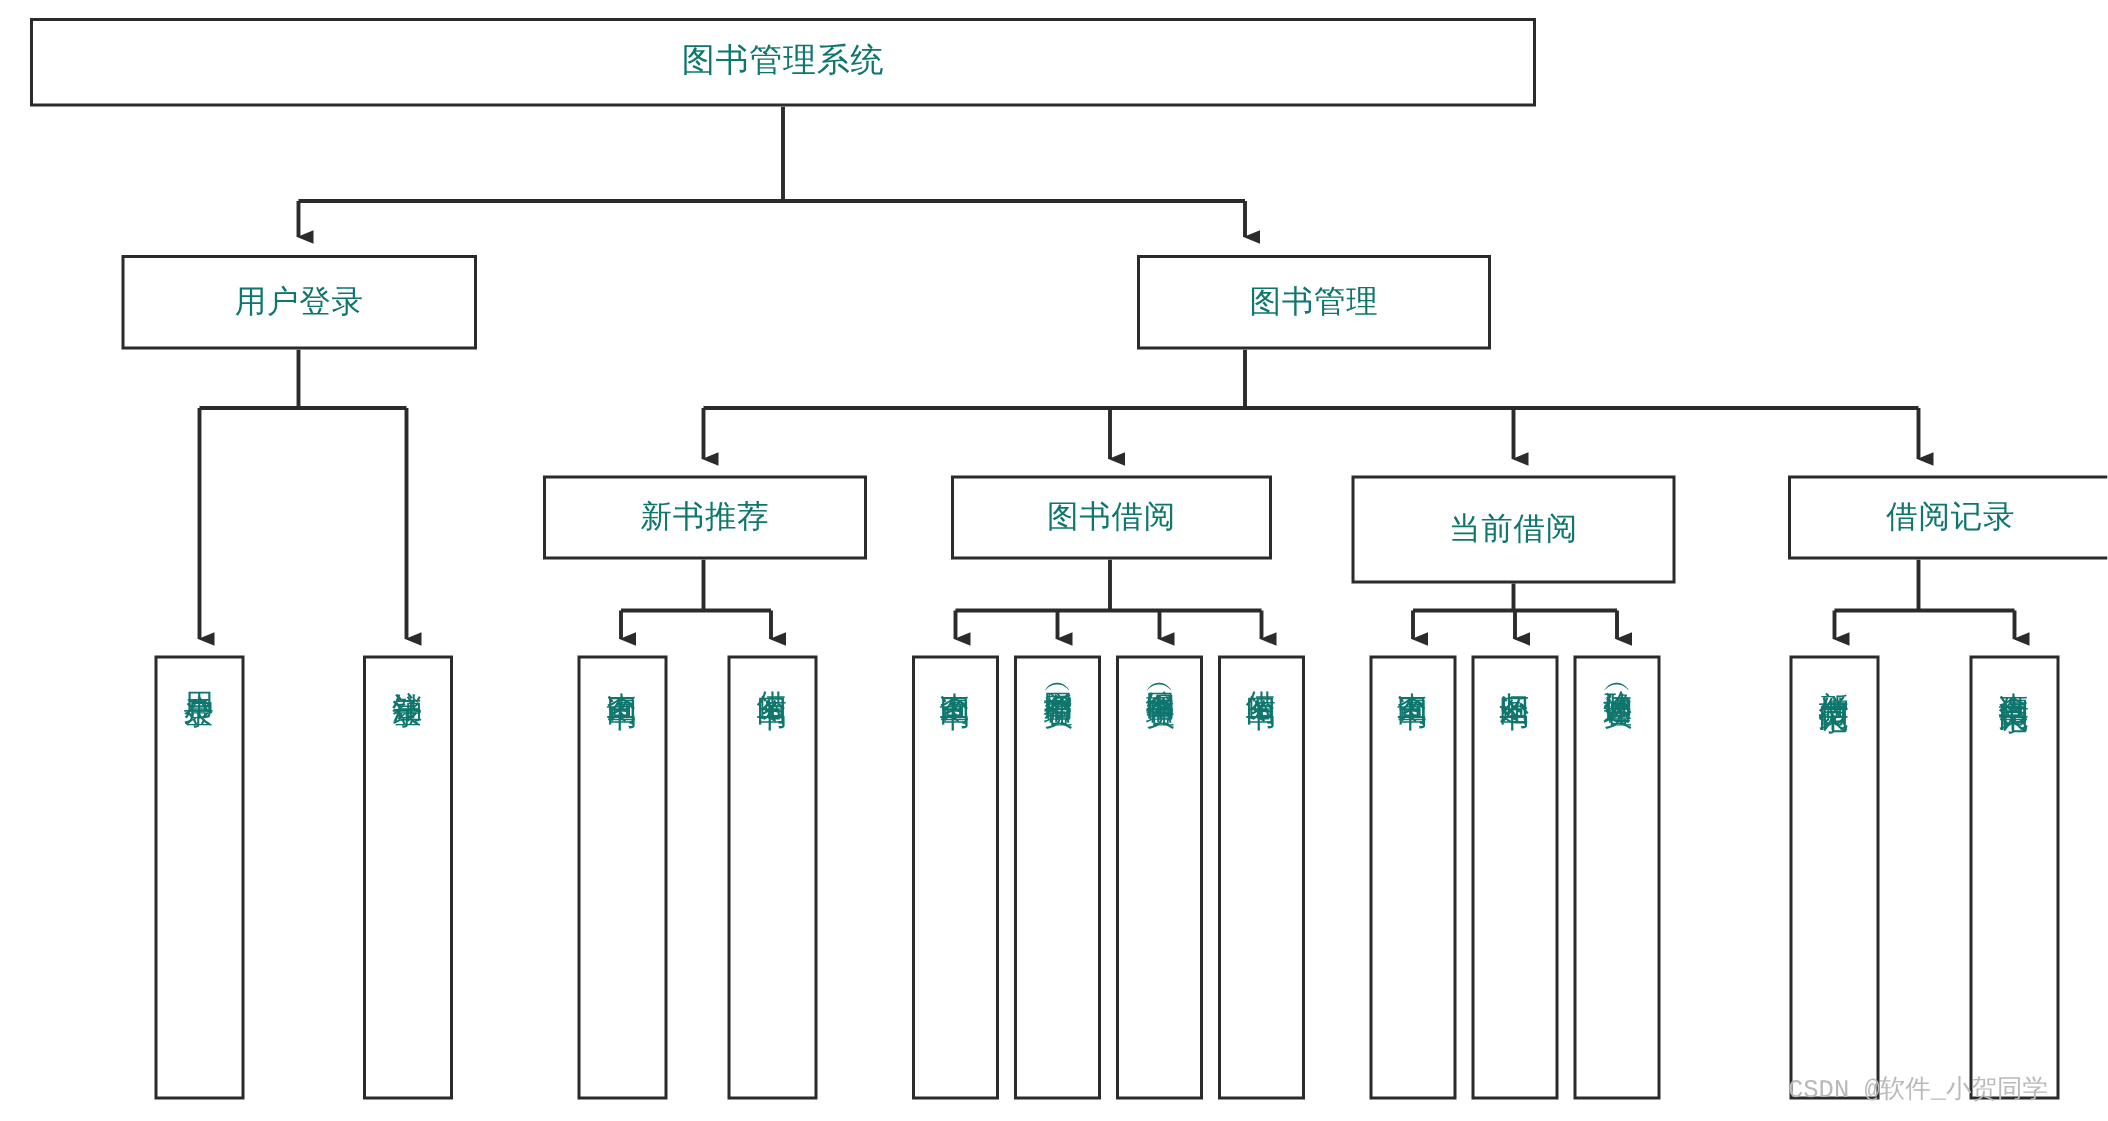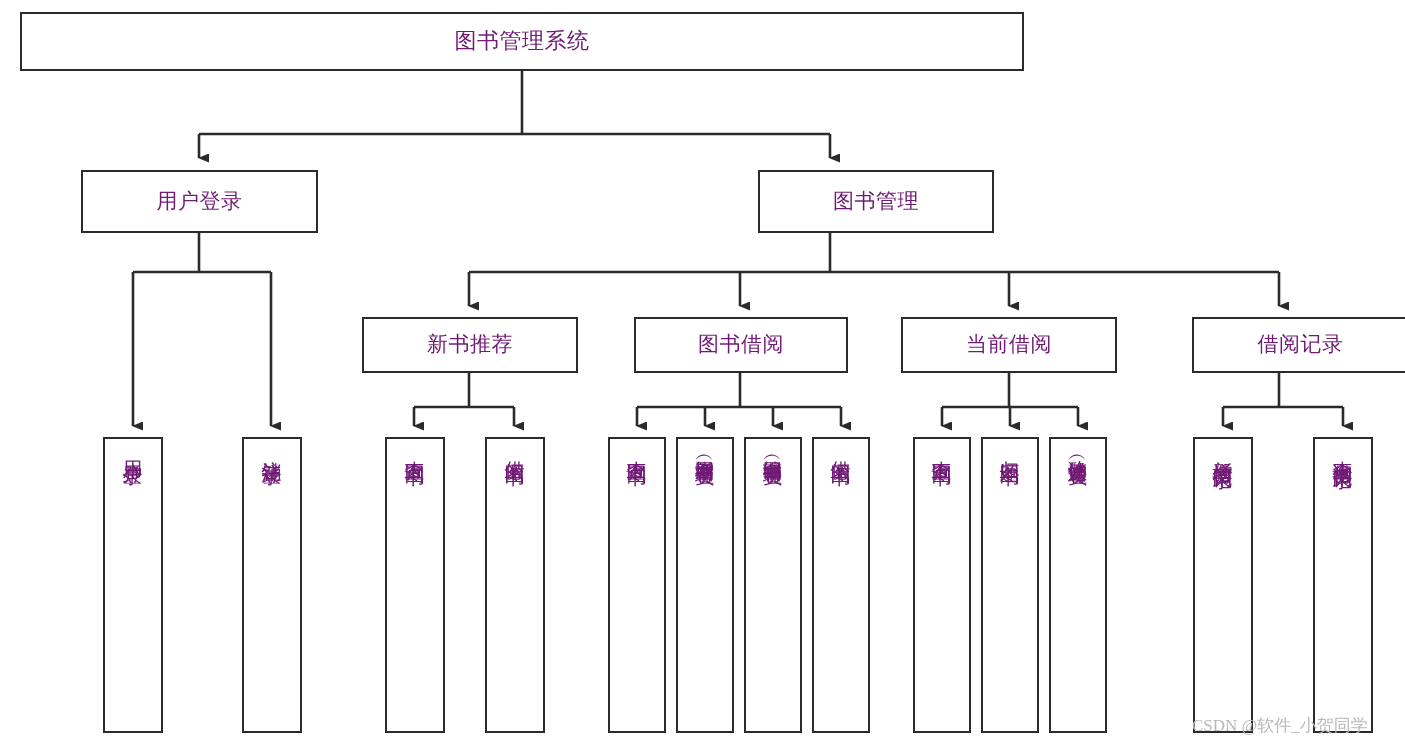--- a/index.html
+++ b/index.html
@@ -30,21 +30,21 @@
     box-sizing: border-box;
     background: #ffffff;
     border: 2px solid #2b2b2b;
     display: flex;
     align-items: center;
     justify-content: center;
     z-index: 3;
   }
   .node-label {
     font-family: "DejaVu Sans", "Liberation Sans", sans-serif;
-    color: #701a75;
+    color: #0f766e;
     line-height: 1.02;
     text-align: center;
     white-space: pre;
   }
   
   .node.horizontal .node-label {
     font-size: 21px;
     letter-spacing: 0.5px;
   }
   .node.root .node-label {
@@ -64,21 +64,21 @@
     line-height: 1;
   }
   .node.leaf.tall-text .node-label {
     font-size: 19px;
     letter-spacing: 1px;
   }
   .watermark {
     position: absolute;
     color: #b9b9b9;
     font-size: 17px;
-    font-family: Liberation Serif, serif;
+    font-family: Liberation Mono, monospace;
     white-space: nowrap;
     z-index: 8;
     pointer-events: none;
   }
 </style>
 </head>
 <body>
 
 <div id="canvas">
 
@@ -143,21 +143,21 @@
   <div class="node horizontal" style="left:712px; top:170px; width:236px; height:63px;margin-left:46px;">
     <span class="node-label">图书管理</span>
   </div>
 
   <div class="node horizontal" style="left:362px; top:317px; width:216px; height:56px;">
     <span class="node-label">新书推荐</span>
   </div>
   <div class="node horizontal" style="left:634px; top:317px; width:214px; height:56px;">
     <span class="node-label">图书借阅</span>
   </div>
-  <div class="node horizontal" style="left:901px; top:317px; width:216px; height:56px;">
+  <div class="node horizontal" style="left:901px; top:317px; width:216px; height:72px;">
     <span class="node-label">当前借阅</span>
   </div>
   <div class="node horizontal" style="left:1192px; top:317px; width:217px; height:56px;">
     <span class="node-label">借阅记录</span>
   </div>
 
   <div class="node leaf" style="left:103px; top:437px; width:60px; height:296px;">
     <span class="node-label">用户登录</span>
   </div>
   <div class="node leaf" style="left:242px; top:437px; width:60px; height:296px;">

